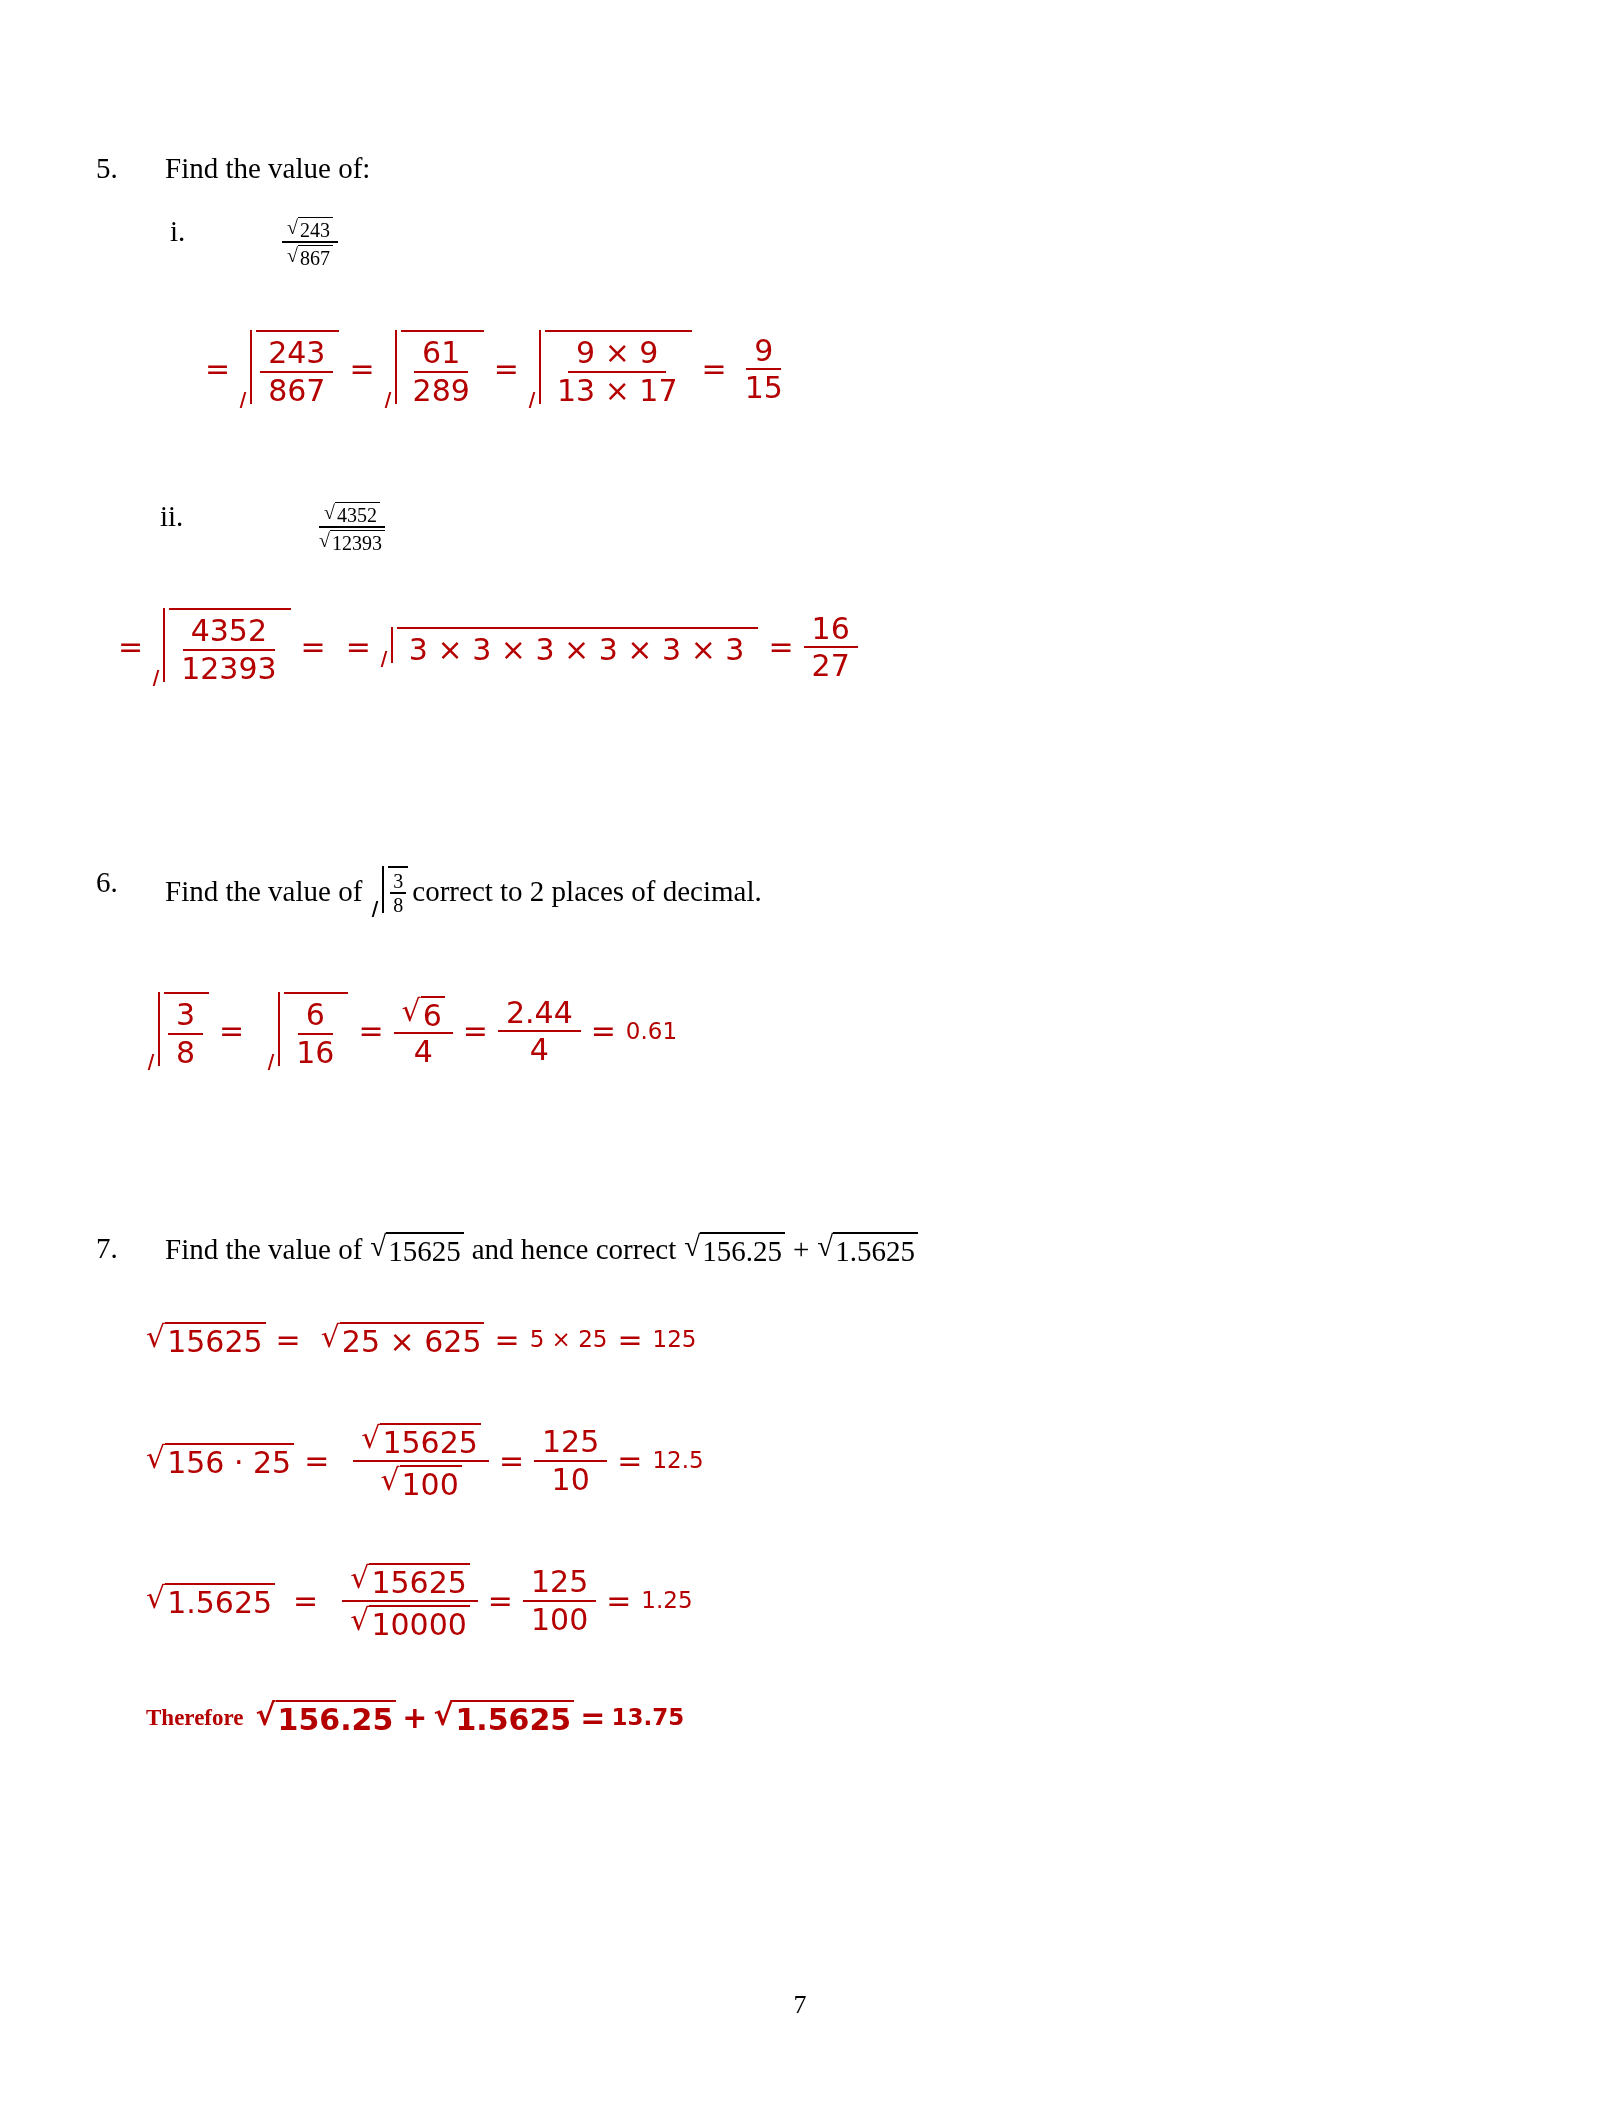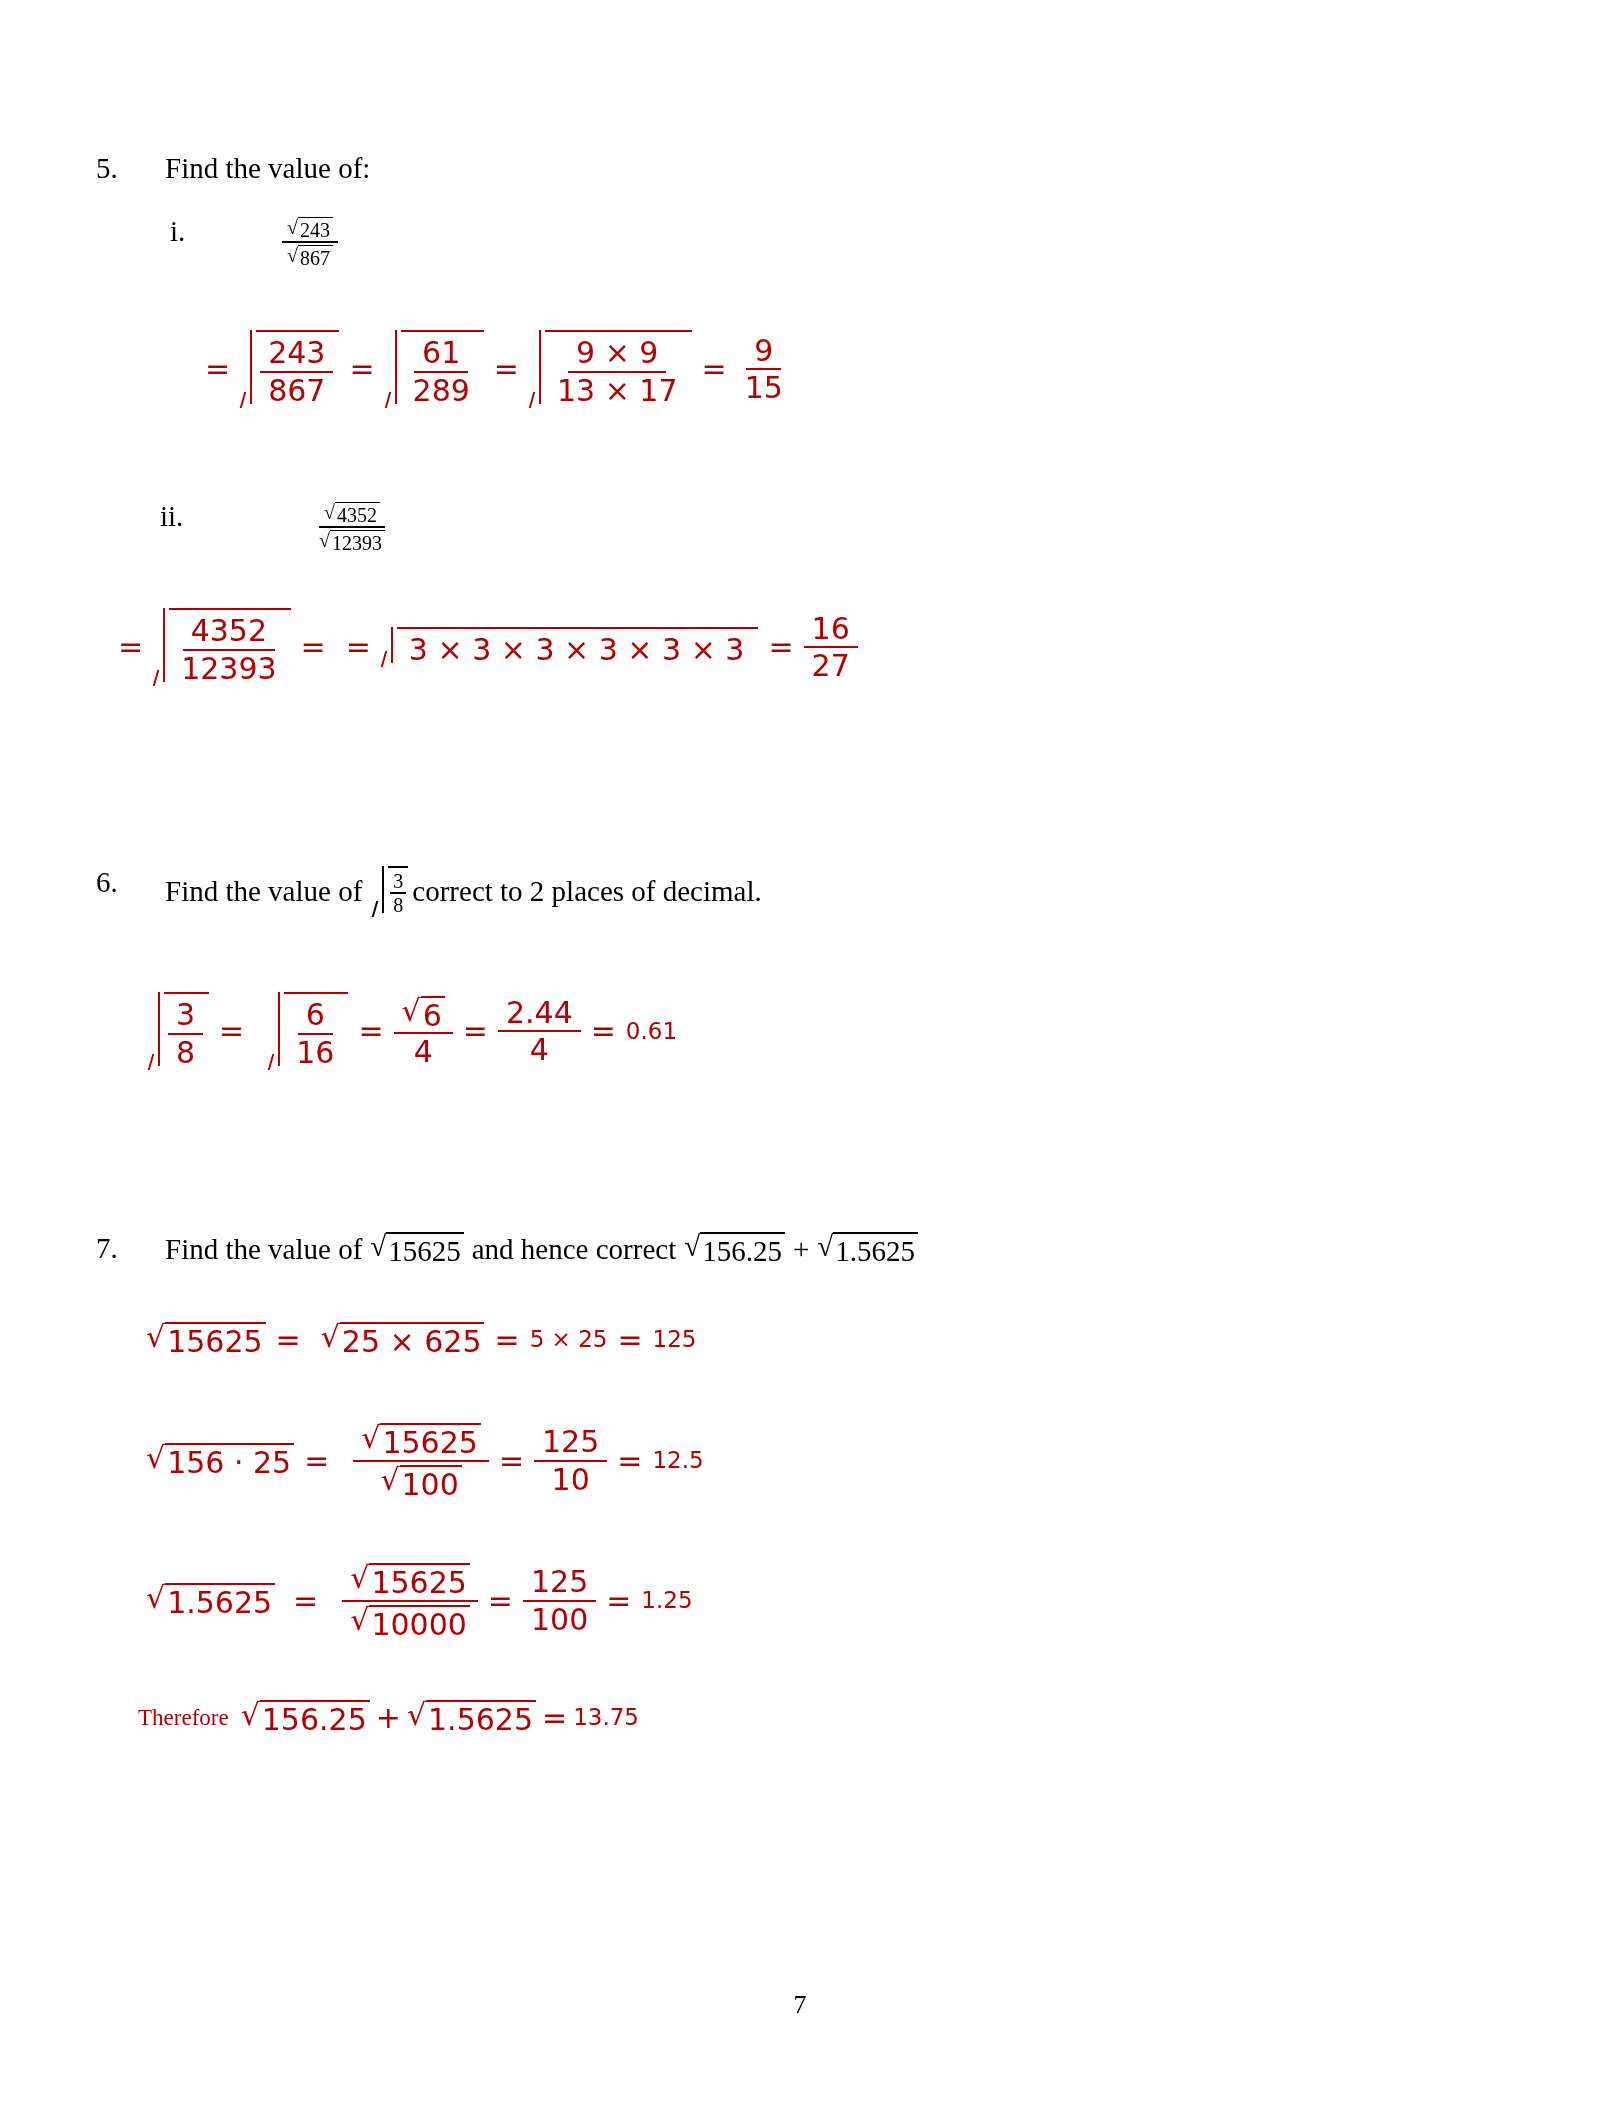--- a/index.html
+++ b/index.html
@@ -428,21 +428,21 @@
     </span>
     <span class="op">=</span>
     <span class="frac">
       <span class="num">125</span>
       <span class="den">100</span>
     </span>
     <span class="op">=</span>
     <span class="plain">1.25</span>
   </div>
 
-  <div class="math" style="position:absolute; left:138px; top:1700px;">
+  <div class="math" style="position:absolute; left:146px; top:1700px;font-weight:bold;">
     <span class="plain" style="font-family:'Liberation Serif','DejaVu Serif',serif;">Therefore</span>
     <span class="sqrt" style="margin-left:12px;">
         <span class="glyph">√</span>
         <span class="inner">156.25</span>
       </span>
     <span class="op tight">+</span>
     <span class="sqrt">
         <span class="glyph">√</span>
         <span class="inner">1.5625</span>
       </span>

